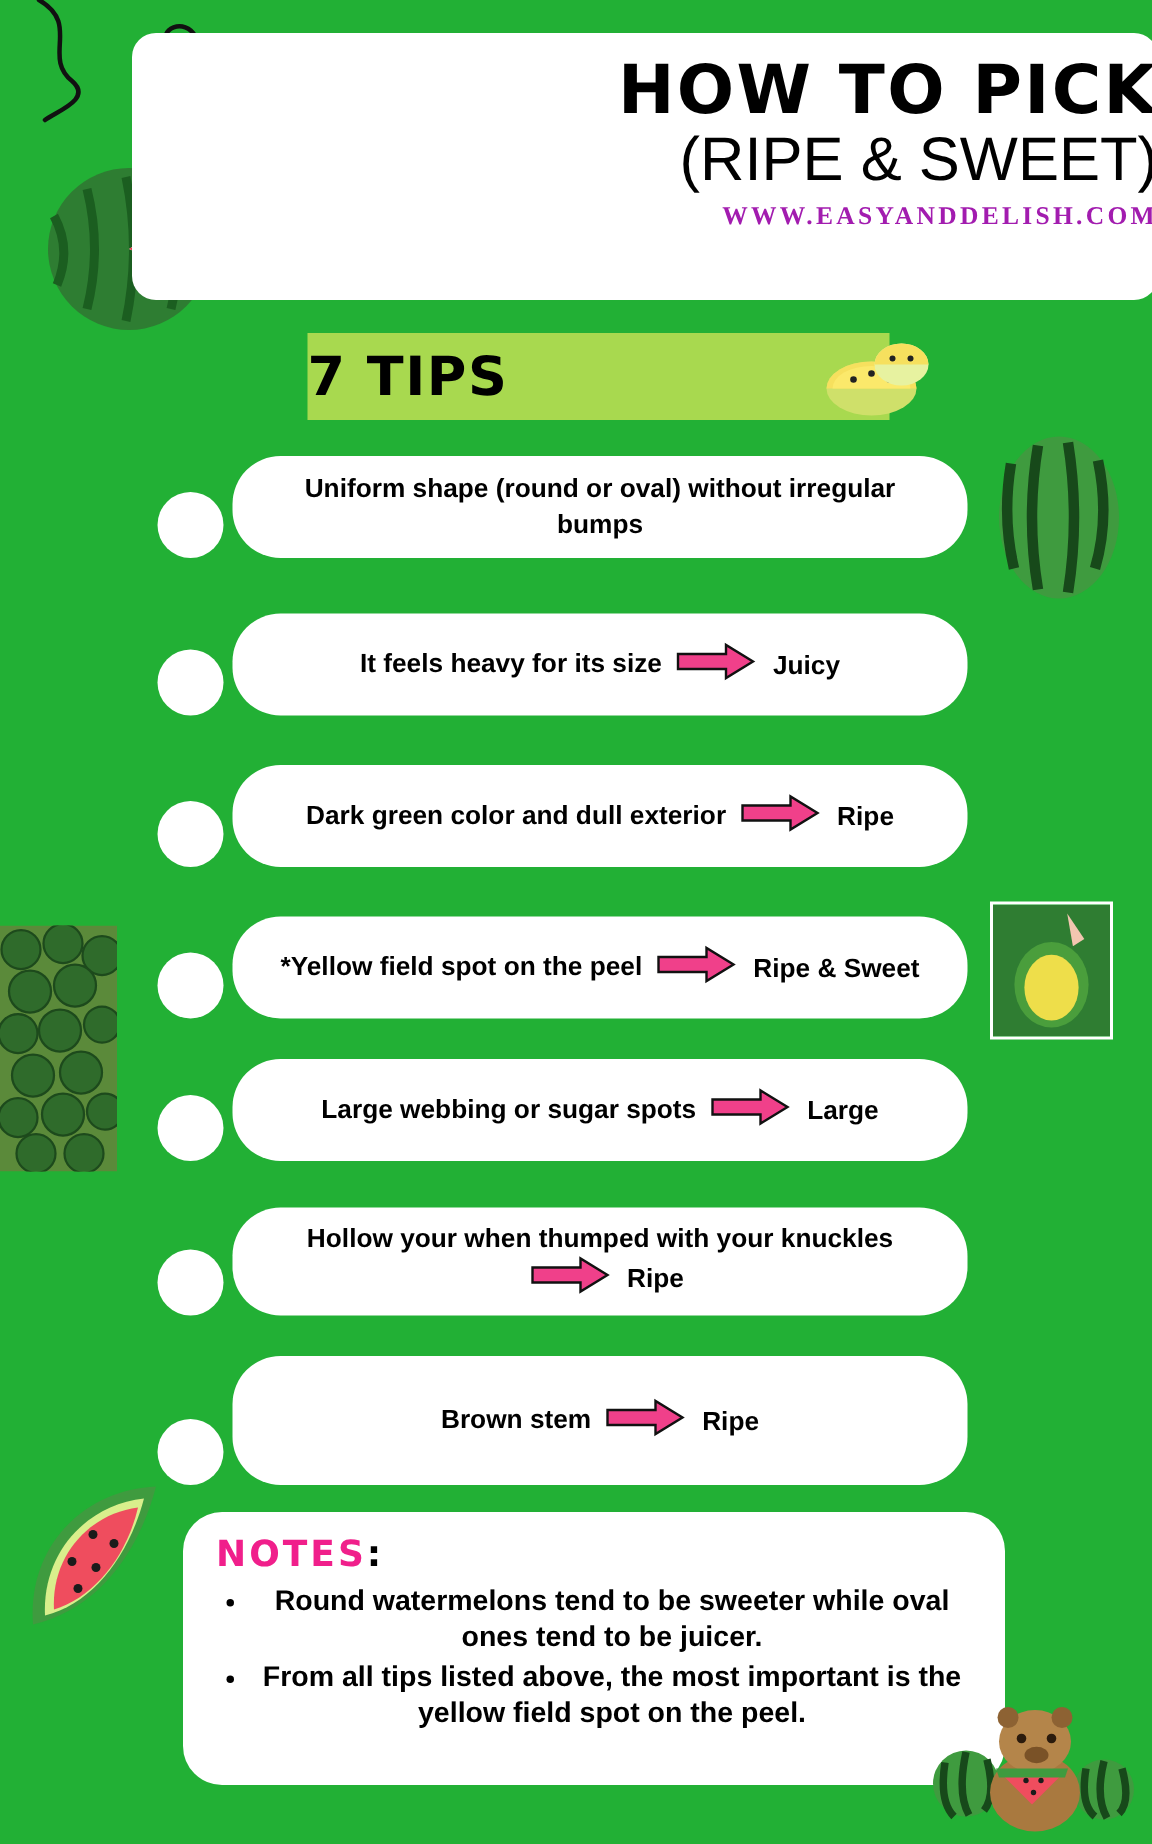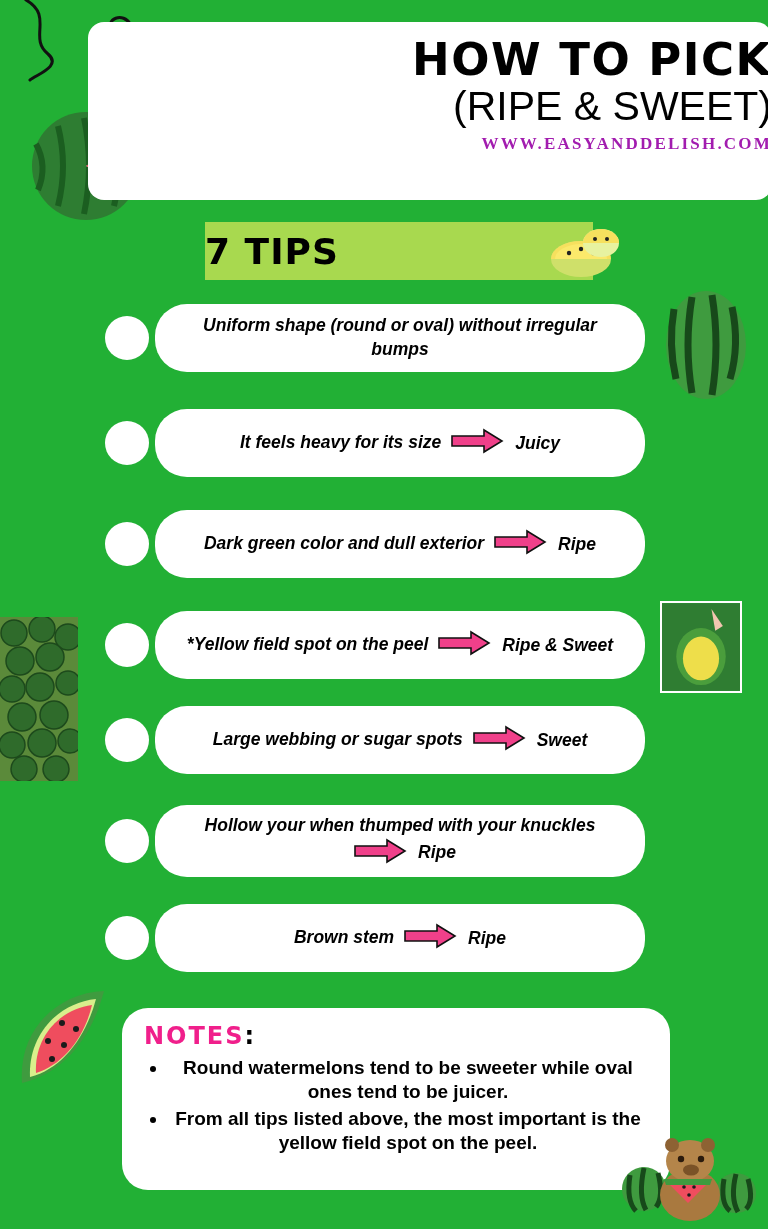--- a/index.html
+++ b/index.html
@@ -88,22 +88,21 @@
     position: absolute;
     right: -30px;
     top: -3px;
   }
 
   
   .tip-row {
     position: absolute;
     left: 105px;
     display: flex;
-    align-items: center;
-    font-style: italic;
+    align-items: flex-end;
   }
   .bullet-circle {
     width: 44px;
     height: 44px;
     border-radius: 50%;
     background: #ffffff;
     flex: 0 0 auto;
   }
   .tip-card {
     margin-left: 6px;
@@ -354,21 +353,21 @@
 <div class="tip-row" style="top:706px;">
   <div class="bullet-circle"></div>
   <div class="tip-card" style="width:490px;height:68px;">
     <div class="tip-inner">
       <span class="tip-text">Large webbing or sugar spots</span>
       <span class="arrow">
         <svg width="56" height="26" viewBox="0 0 56 26">
             <path d="M2 8 h32 v-6 l18 11 l-18 11 v-6 h-32 z" fill="#f0408a" stroke="#111" stroke-width="1.6"></path>
           </svg>
       </span>
-      <span class="tip-result">Sweet</span>
+      <span class="tip-result">Large</span>
     </div>
   </div>
 </div>
 
 <div class="tip-row" style="top:805px;">
   <div class="bullet-circle"></div>
   <div class="tip-card" style="width:490px;height:72px;">
     <div class="tip-inner" style="flex-direction:column;">
       <span class="tip-text">Hollow your when thumped with your knuckles</span>
       <span style="display:flex;align-items:center;">
@@ -378,21 +377,21 @@
             </svg>
         </span>
         <span class="tip-result">Ripe</span>
       </span>
     </div>
   </div>
 </div>
 
 <div class="tip-row" style="top:904px;">
   <div class="bullet-circle"></div>
-  <div class="tip-card" style="width:490px;height:68px;">
+  <div class="tip-card" style="width:490px;height:86px;">
     <div class="tip-inner">
       <span class="tip-text">Brown stem</span>
       <span class="arrow">
         <svg width="56" height="26" viewBox="0 0 56 26">
             <path d="M2 8 h32 v-6 l18 11 l-18 11 v-6 h-32 z" fill="#f0408a" stroke="#111" stroke-width="1.6"></path>
           </svg>
       </span>
       <span class="tip-result">Ripe</span>
     </div>
   </div>

